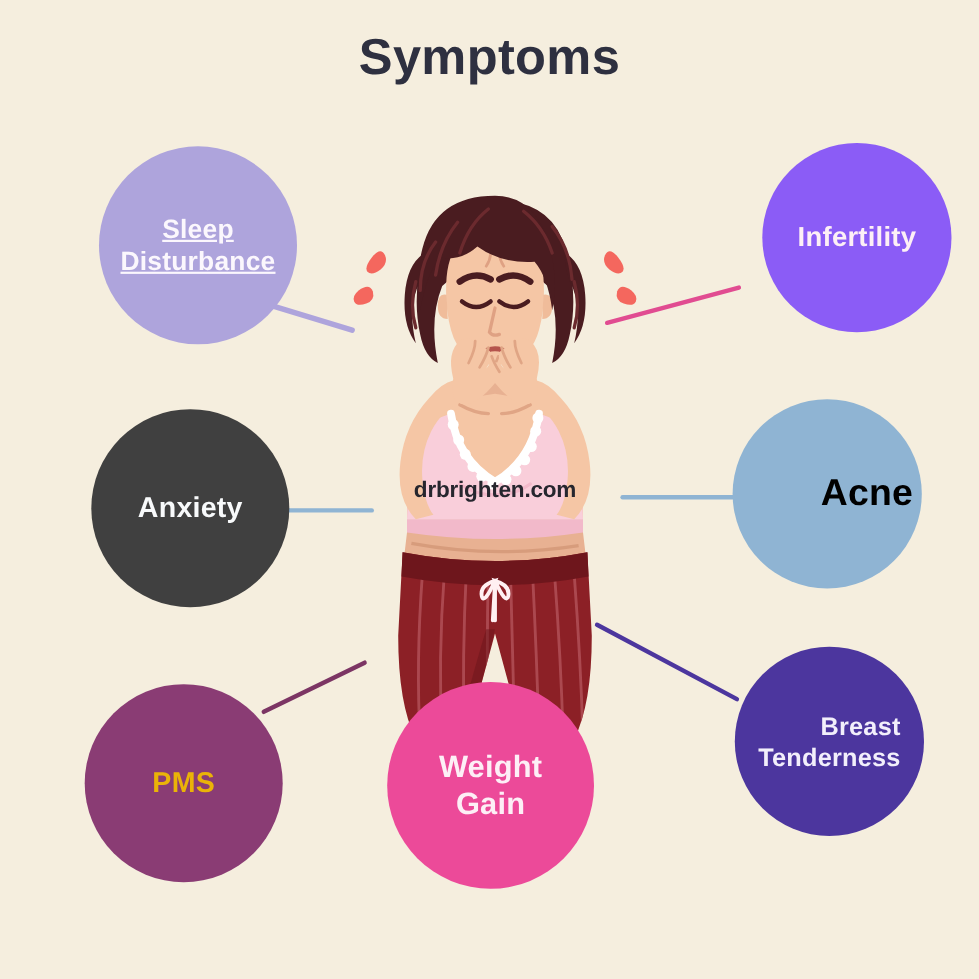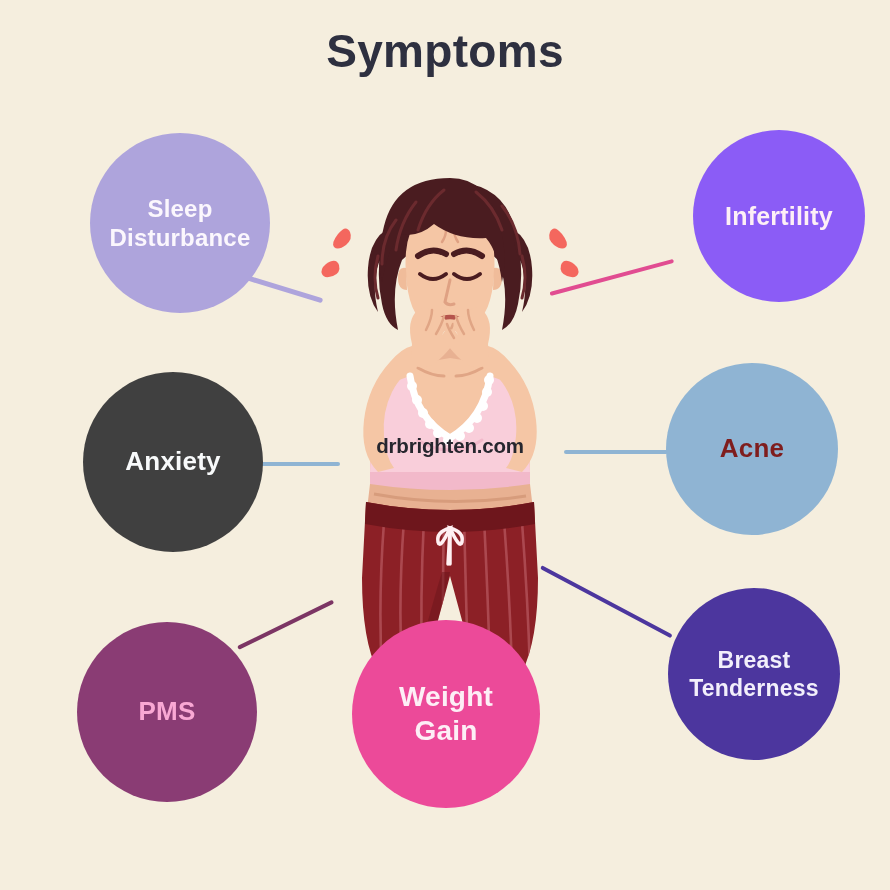--- a/index.html
+++ b/index.html
@@ -223,38 +223,38 @@
           <path d="M150,358 l0,34"></path>
           <path d="M150,358 l-2,34"></path>
         </g>
       </g>
     </svg>
 
     <div id="watermark">drbrighten.com</div>
   </div>
 
   <div id="bubble-layer">
-      <div class="bubble" style="left: 90px; top: 133px; width: 180px; height: 180px; background: rgb(174, 164, 220); font-size: 24px; color: rgb(251, 247, 253);">
+      <div class="bubble" style="left: 90px; top: 133px; width: 180px; height: 180px; background: rgb(174, 164, 220); font-size: 24px; color: rgb(251, 247, 253); text-decoration: underline;">
         <span class="lbl">Sleep
 Disturbance</span>
       </div>
       <div class="bubble" style="left: 693px; top: 130px; width: 172px; height: 172px; background: #8b5cf6; font-size: 25px; color: rgb(253, 239, 246);">
         <span class="lbl">Infertility</span>
       </div>
       <div class="bubble" style="left: 83px; top: 372px; width: 180px; height: 180px; background: #404040; font-size: 26px; color: rgb(248, 250, 251);">
         <span class="lbl">Anxiety</span>
       </div>
-      <div class="bubble" style="left: 666px; top: 363px; width: 172px; height: 172px; background: rgb(143, 180, 211); font-size: 26px; color: #7f1d1d;">
+      <div class="bubble" style="left: 666px; top: 363px; width: 172px; height: 172px; background: rgb(143, 180, 211); font-size: 34px; color: #000000; justify-content: flex-end;">
         <span class="lbl">Acne</span>
       </div>
-      <div class="bubble" style="left: 77px; top: 622px; width: 180px; height: 180px; background: rgb(138, 60, 116); font-size: 26px; color: #f9a8d4;">
+      <div class="bubble" style="left: 77px; top: 622px; width: 180px; height: 180px; background: rgb(138, 60, 116); font-size: 26px; color: #eab308;">
         <span class="lbl">PMS</span>
       </div>
       <div class="bubble" style="left: 352px; top: 620px; width: 188px; height: 188px; background: rgb(236, 74, 153); font-size: 28px; color: rgb(253, 239, 246);">
         <span class="lbl">Weight
 Gain</span>
       </div>
-      <div class="bubble" style="left: 668px; top: 588px; width: 172px; height: 172px; background: rgb(76, 54, 158); font-size: 23px; color: rgb(242, 239, 251);">
+      <div class="bubble" style="left: 668px; top: 588px; width: 172px; height: 172px; background: rgb(76, 54, 158); font-size: 23px; color: rgb(242, 239, 251); text-align: right;">
         <span class="lbl">Breast
 Tenderness</span>
       </div>
     </div>
 </div>
 
 </body></html>

